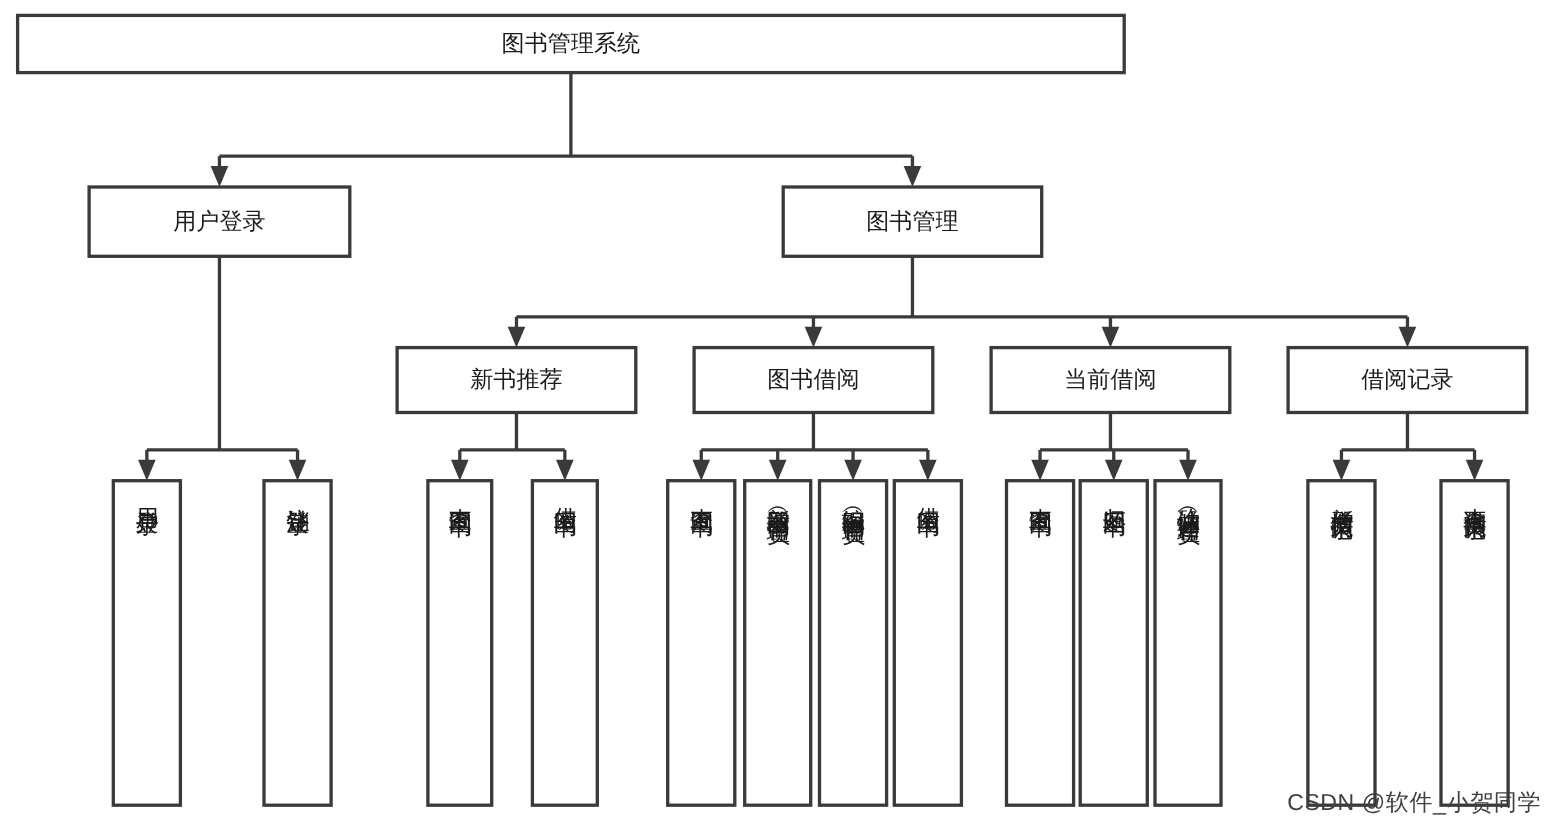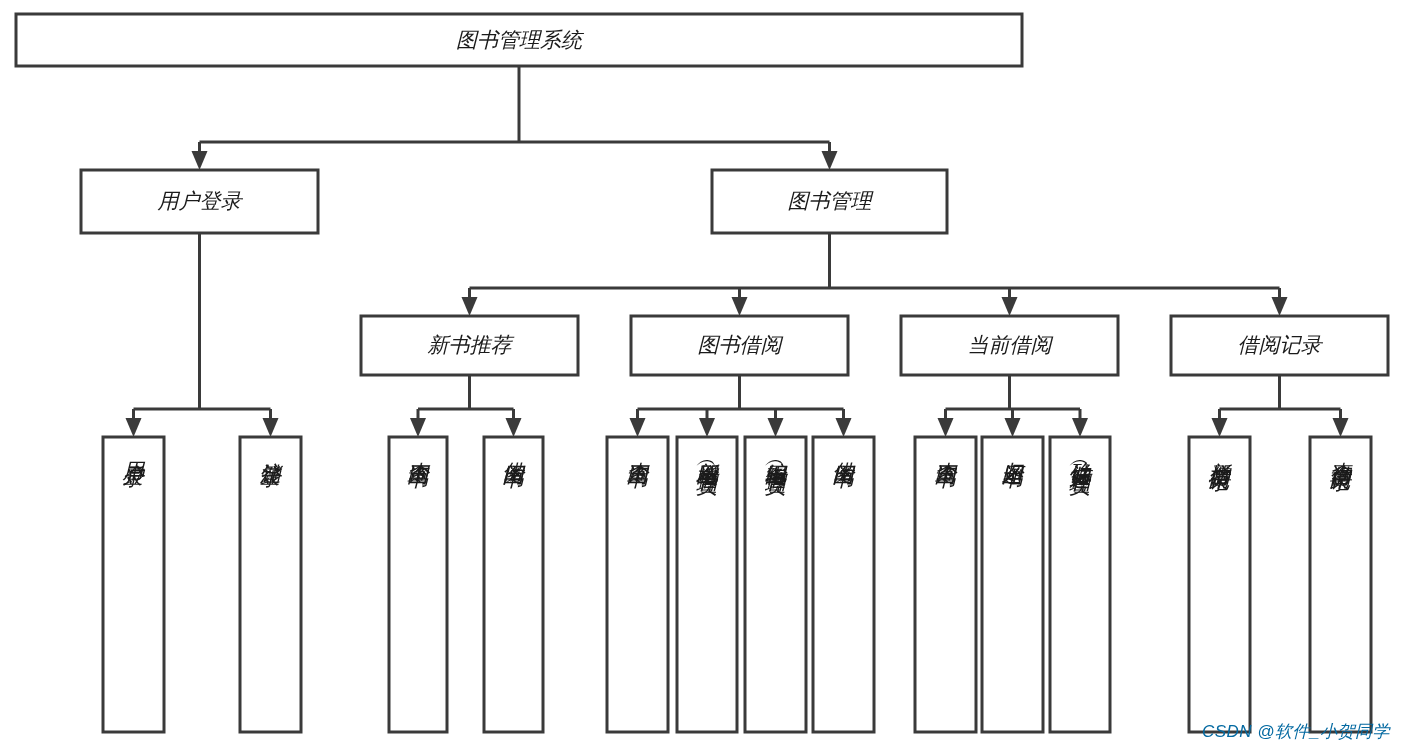--- a/index.html
+++ b/index.html
@@ -11,21 +11,20 @@
     width: 1405px;
     height: 747px;
     font-family: "Liberation Sans", "DejaVu Sans", sans-serif;
     overflow: hidden;
   }
   #diagram-root {
     position: relative;
     width: 1405px;
     height: 747px;
     background: #ffffff;
-    font-style: italic;
   }
   svg#diagram-svg {
     position: absolute;
     left: 0;
     top: 0;
     width: 1405px;
     height: 747px;
     display: block;
   }
   .node-rect {
@@ -62,25 +61,25 @@
   }
   .vlabel-wrap {
     position: absolute;
     display: flex;
     align-items: flex-start;
     justify-content: center;
     pointer-events: none;
   }
   .watermark {
     position: absolute;
-    right: 15px;
+    right: 4px;
     bottom: 4px;
     font-family: "Liberation Sans", "DejaVu Sans", sans-serif;
-    font-size: 17px;
-    color: #0369a1;
+    font-size: 21px;
+    color: #404040;
     letter-spacing: 0.5px;
     white-space: nowrap;
   }
 </style>
 </head>
 <body>
 
 <div id="diagram-root">
 
   <svg id="diagram-svg" viewBox="0 0 1405 747" xmlns="http://www.w3.org/2000/svg">

